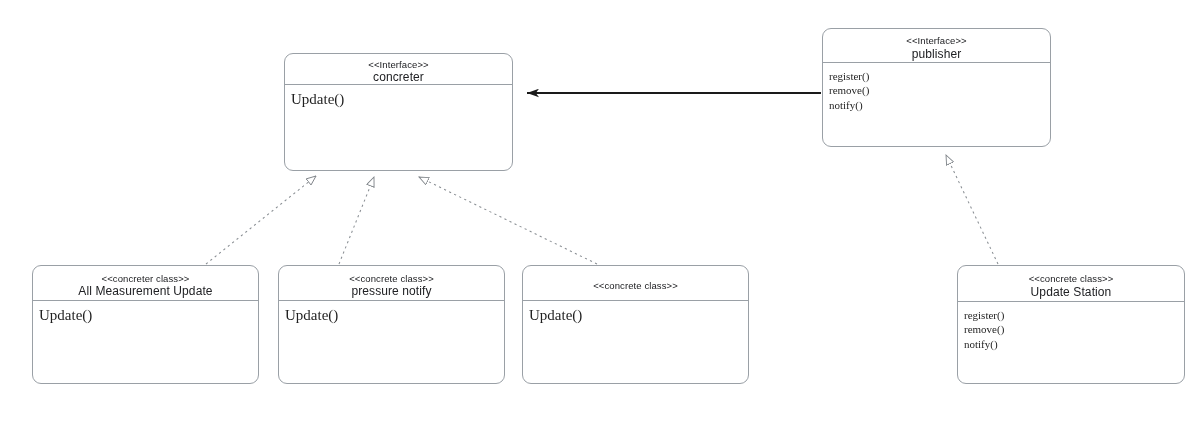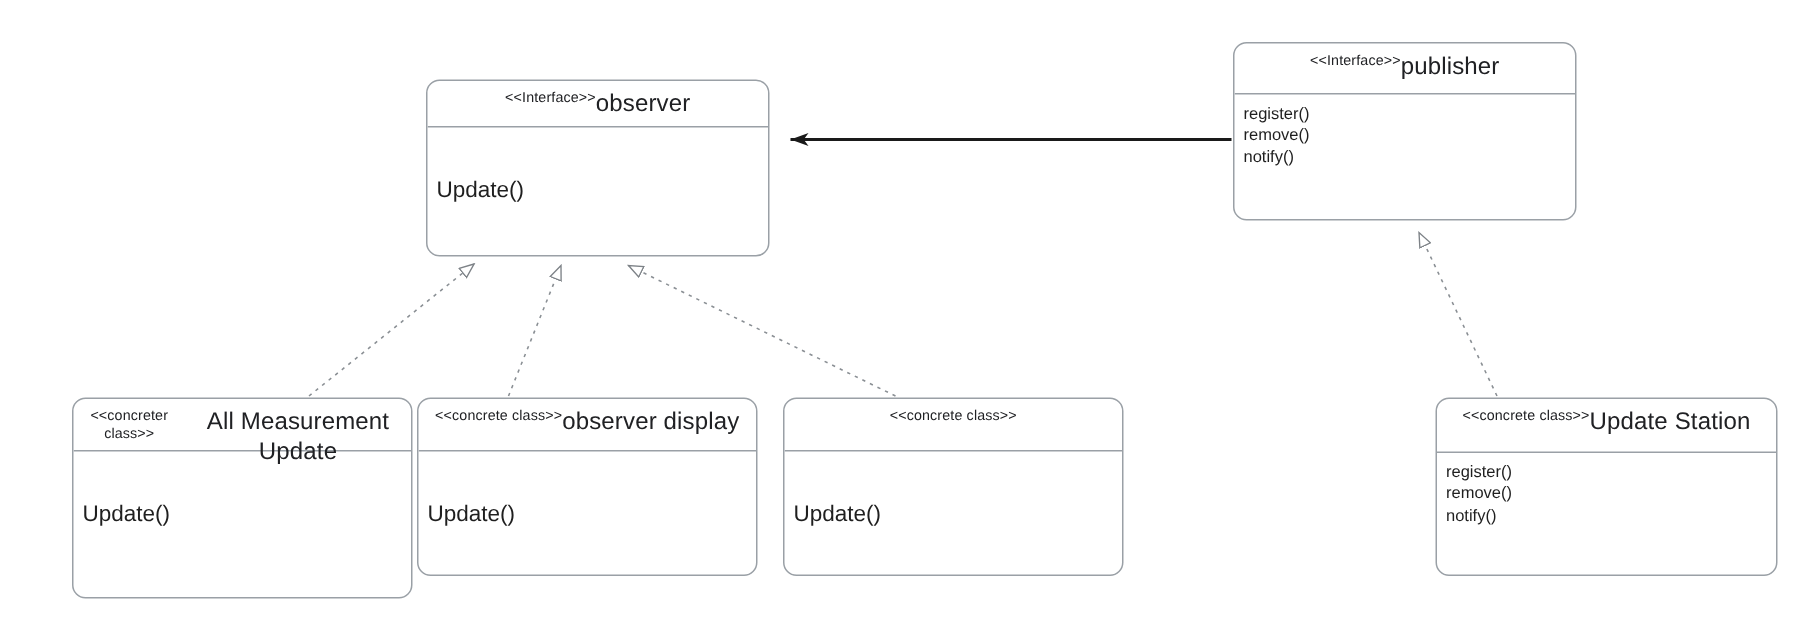--- a/index.html
+++ b/index.html
@@ -38,50 +38,50 @@
     overflow: hidden;
   }
   .box-header {
     box-sizing: border-box;
     width: 100%;
     text-align: center;
     padding-top: 6px;
     border-bottom: 1px solid #9aa0a6;
     flex: 0 0 auto;
     display: flex;
-    flex-direction: row;
+    flex-direction: column;
     justify-content: center;
     line-height: 1.25;
   }
   .stereotype {
     font-size: 9.5px;
     color: #202124;
     letter-spacing: 0.1px;
   }
   .class-name {
-    font-size: 16px;
+    font-size: 12px;
     color: #202124;
     letter-spacing: 0.1px;
   }
   .box-body {
     flex: 1 1 auto;
     padding: 4px 6px 0 6px;
     display: flex;
     flex-direction: column;
     align-items: flex-start;
   }
   .method {
     color: #1f1f1f;
     text-align: right;
     white-space: nowrap;
+    font-family: Liberation Serif, serif;
   }
   .method-lg {
     font-size: 15px;
     line-height: 1.35;
-    margin-top: 28px;
   }
   .method-sm {
     font-size: 11px;
     line-height: 1.3;
   }
 </style>
 </head>
 <body>
 
 <div id="canvas">
@@ -103,53 +103,53 @@
     <line x1="339" y1="264" x2="374" y2="177" stroke="#8a8f94" stroke-width="1.05" stroke-dasharray="2.2 3.4" marker-end="url(#hollowTri)"></line>
 
     <line x1="597" y1="264" x2="419" y2="177" stroke="#8a8f94" stroke-width="1.05" stroke-dasharray="2.2 3.4" marker-end="url(#hollowTri)"></line>
 
     <line x1="998" y1="264" x2="946" y2="155" stroke="#8a8f94" stroke-width="1.05" stroke-dasharray="2.2 3.4" marker-end="url(#hollowTri)"></line>
   </svg>
 
   <div class="uml-box" style="left:284px; top:53px; width:229px; height:118px;">
     <div class="box-header" style="height:31px;">
       <div class="stereotype">&lt;&lt;Interface&gt;&gt;</div>
-      <div class="class-name">observer</div>
+      <div class="class-name">concreter</div>
     </div>
     <div class="box-body">
       <div class="method method-lg">Update()</div>
     </div>
   </div>
 
   <div class="uml-box" style="left:822px; top:28px; width:229px; height:119px;">
     <div class="box-header" style="height:34px;">
       <div class="stereotype">&lt;&lt;Interface&gt;&gt;</div>
       <div class="class-name">publisher</div>
     </div>
     <div class="box-body" style="padding-top:6px;">
       <div class="method method-sm">register()</div>
       <div class="method method-sm">remove()</div>
       <div class="method method-sm">notify()</div>
     </div>
   </div>
 
-  <div class="uml-box" style="left:48px; top:265px; width:227px; height:134px;">
+  <div class="uml-box" style="left:32px; top:265px; width:227px; height:119px;">
     <div class="box-header" style="height:35px;">
       <div class="stereotype">&lt;&lt;concreter class&gt;&gt;</div>
       <div class="class-name">All Measurement Update</div>
     </div>
     <div class="box-body">
       <div class="method method-lg">Update()</div>
     </div>
   </div>
 
   <div class="uml-box" style="left:278px; top:265px; width:227px; height:119px;">
     <div class="box-header" style="height:35px;">
       <div class="stereotype">&lt;&lt;concrete class&gt;&gt;</div>
-      <div class="class-name">observer display</div>
+      <div class="class-name">pressure notify</div>
     </div>
     <div class="box-body">
       <div class="method method-lg">Update()</div>
     </div>
   </div>
 
   <div class="uml-box" style="left:522px; top:265px; width:227px; height:119px;">
     <div class="box-header" style="height:35px;">
       <div class="stereotype">&lt;&lt;concrete class&gt;&gt;</div>
     </div>

